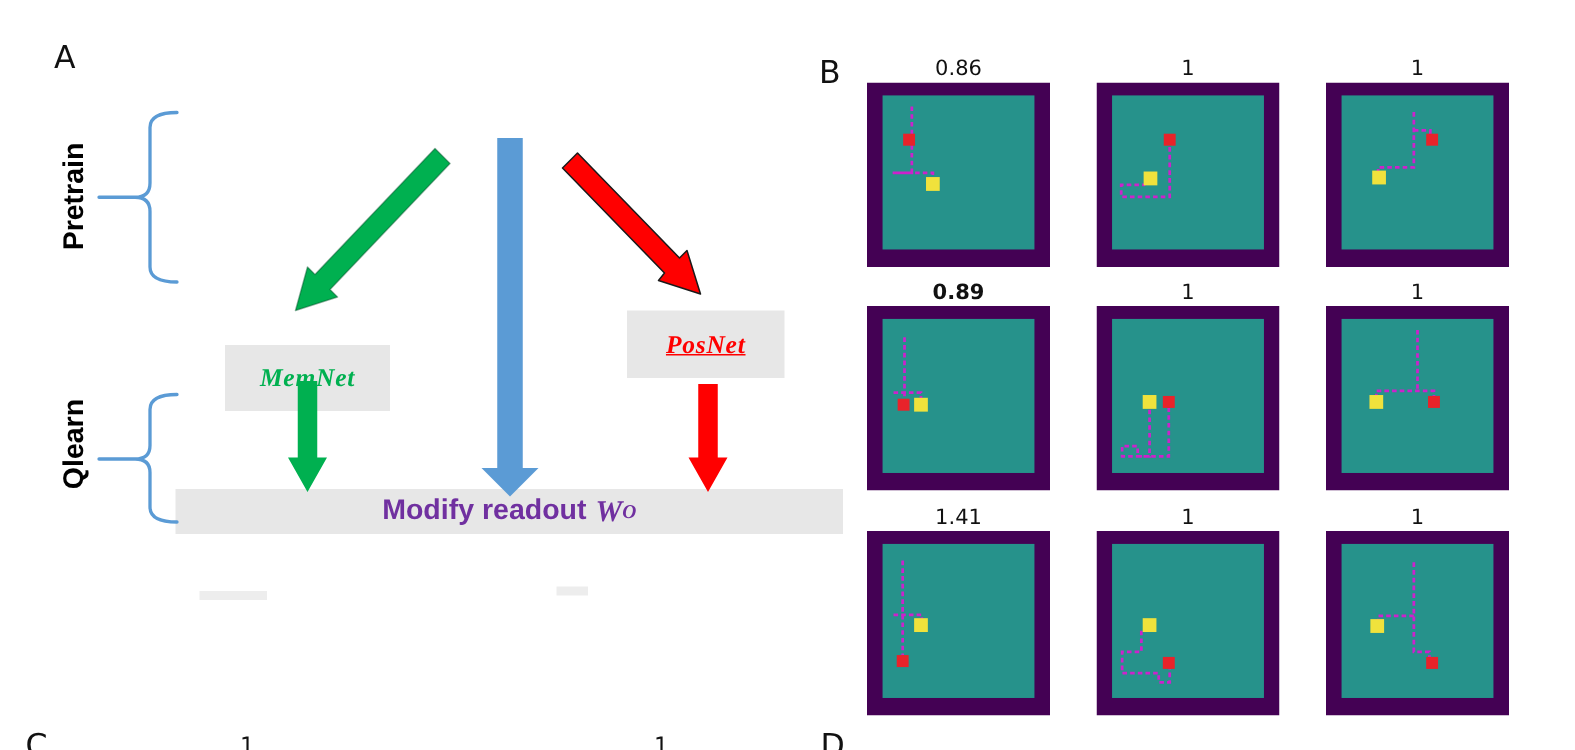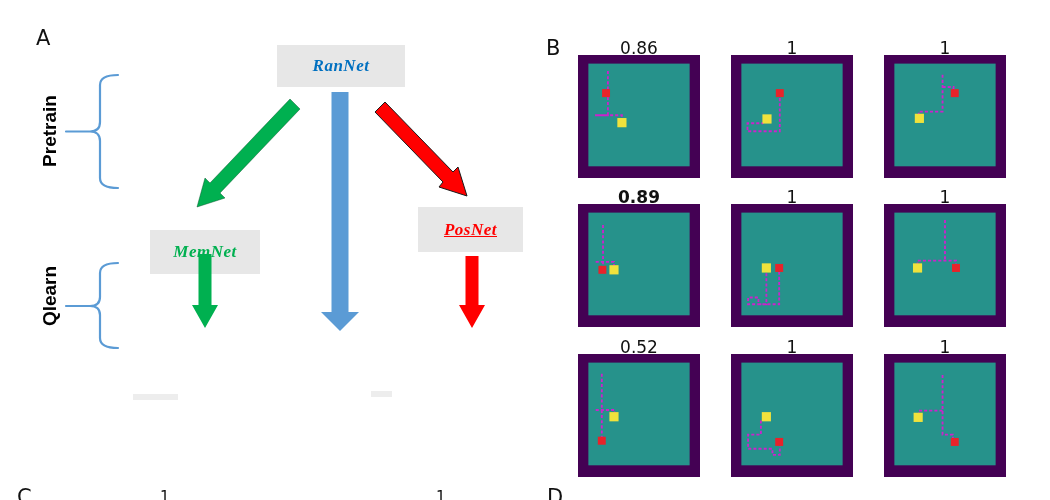--- a/index.html
+++ b/index.html
@@ -9,48 +9,50 @@
   .gray-box{position:absolute;background:#e7e7e7;display:flex;align-items:center;justify-content:center;}
   .net-label{font-family:"Liberation Serif",serif;font-style:italic;font-weight:bold;font-size:17px;letter-spacing:.5px;}
   .rot-label{position:absolute;width:120px;height:30px;text-align:center;
              transform:rotate(-90deg);font-weight:bold;font-size:19px;color:#000;line-height:30px;}
   #modify-bar{position:absolute;left:117px;top:326px;width:445px;height:30px;background:#e7e7e7;
               display:flex;align-items:center;justify-content:center;}
   #modify-bar .mtxt{font-weight:bold;font-size:19px;}
   #modify-bar .wsym{font-family:"Liberation Serif",serif;font-style:italic;font-weight:bold;font-size:20px;margin-left:6px;}
   #modify-bar .wsub{font-family:"Liberation Serif",serif;font-style:italic;font-weight:bold;font-size:13px;vertical-align:-4px;}
   .maze-title{position:absolute;width:122px;text-align:center;font-family:"DejaVu Sans",sans-serif;
-              font-size:17px;color:#111;}
+              font-size:14px;color:#111;}
   .artifact{position:absolute;background:#ededed;}
   .bottom-glyph{position:absolute;font-family:"DejaVu Sans",sans-serif;color:#111;}
   svg{display:block;}
   #overlay-svg{position:absolute;left:0;top:0;pointer-events:none;}
 </style>
 </head>
 <body>
 
 <div id="fig">
 
   <div class="panel-label" style="left:36px;top:26px;">A</div>
 
   <div class="rot-label" style="left:-10px;top:116px;">Pretrain</div>
   <div class="rot-label" style="left:-10px;top:281px;">Qlearn</div>
 
-  <div class="gray-box" style="left:277px;top:45px;width:128px;height:42px;">
-    <span class="net-label" style="color:#0070C0;">RanNet</span>
-  </div>
 
   <div class="gray-box" style="left:150px;top:206px;width:110px;height:44px;margin-top:24px;">
     <span class="net-label" style="color:#00B050;">MemNet</span>
   </div>
 
   <div class="gray-box" style="left:418px;top:207px;width:105px;height:45px;">
     <span class="net-label" style="color:#FF0000;text-decoration:underline;">PosNet</span>
   </div>
 
+  <div id="modify-bar">
+    <span class="mtxt" style="color:#7030A0;">Modify readout</span>
+    <span class="wsym" style="color:#7030A0;">W</span>
+      <span class="wsub" style="color:#7030A0;">O</span>
+  </div>
 
   <div class="artifact" style="left:133px;top:394px;width:45px;height:6px;"></div>
   <div class="artifact" style="left:371px;top:391px;width:21px;height:6px;"></div>
 
   <svg id="overlay-svg" width="1050" height="500" viewBox="0 0 1050 500">
 
     <path d="M 118 75 Q 100 75 100 85 L 100 122 Q 100 131.5 90 131.5 Q 100 131.5 100 141 L 100 178 Q 100 188 118 188 M 66 131.5 L 90 131.5" fill="none" stroke-width="2.2" stroke-linecap="round" stroke="#5B9BD5"></path>
 
     <path d="M 118 263 Q 100 263 100 273 L 100 297 Q 100 306 90 306 Q 100 306 100 315 L 100 338 Q 100 348 118 348 M 66 306 L 90 306" fill="none" stroke-width="2.2" stroke-linecap="round" stroke="#5B9BD5"></path>
 
@@ -111,21 +113,21 @@
       </svg>
       <div class="maze-title" style="left: 884px; top: 187px;">1</div>
       <svg width="122" height="123" viewBox="0 0 100 100" preserveAspectRatio="none" style="position: absolute; left: 884px; top: 204px;">
         <rect x="0" y="0" width="100" height="100" fill="#440154"></rect>
         <rect x="8.5" y="7" width="83" height="83.5" fill="#26928b"></rect>
         <polyline points="50,13 50,46" fill="none" stroke="#cc22cc" stroke-width="1.5" stroke-dasharray="2.5 1.7"></polyline>
         <polyline points="27.5,50 27.5,46 59,46 59,50" fill="none" stroke="#cc22cc" stroke-width="1.5" stroke-dasharray="2.5 1.7"></polyline>
         <rect x="23.75" y="48.25" width="7.5" height="7.5" fill="#f0e23c"></rect>
         <rect x="55.75" y="48.75" width="6.5" height="6.5" fill="#e8232a"></rect>
       </svg>
-      <div class="maze-title" style="left: 578px; top: 337px;">0.52</div>
+      <div class="maze-title" style="left: 578px; top: 337px;">1.41</div>
       <svg width="122" height="123" viewBox="0 0 100 100" preserveAspectRatio="none" style="position: absolute; left: 578px; top: 354px;">
         <rect x="0" y="0" width="100" height="100" fill="#440154"></rect>
         <rect x="8.5" y="7" width="83" height="83.5" fill="#26928b"></rect>
         <polyline points="19.5,16 19.5,68" fill="none" stroke="#cc22cc" stroke-width="1.5" stroke-dasharray="2.5 1.7"></polyline>
         <polyline points="14.5,45.5 30,45.5 30,49" fill="none" stroke="#cc22cc" stroke-width="1.5" stroke-dasharray="2.5 1.7"></polyline>
         <rect x="25.75" y="47.25" width="7.5" height="7.5" fill="#f0e23c"></rect>
         <rect x="16.25" y="67.25" width="6.5" height="6.5" fill="#e8232a"></rect>
       </svg>
       <div class="maze-title" style="left: 731px; top: 337px;">1</div>
       <svg width="122" height="123" viewBox="0 0 100 100" preserveAspectRatio="none" style="position: absolute; left: 731px; top: 354px;">

